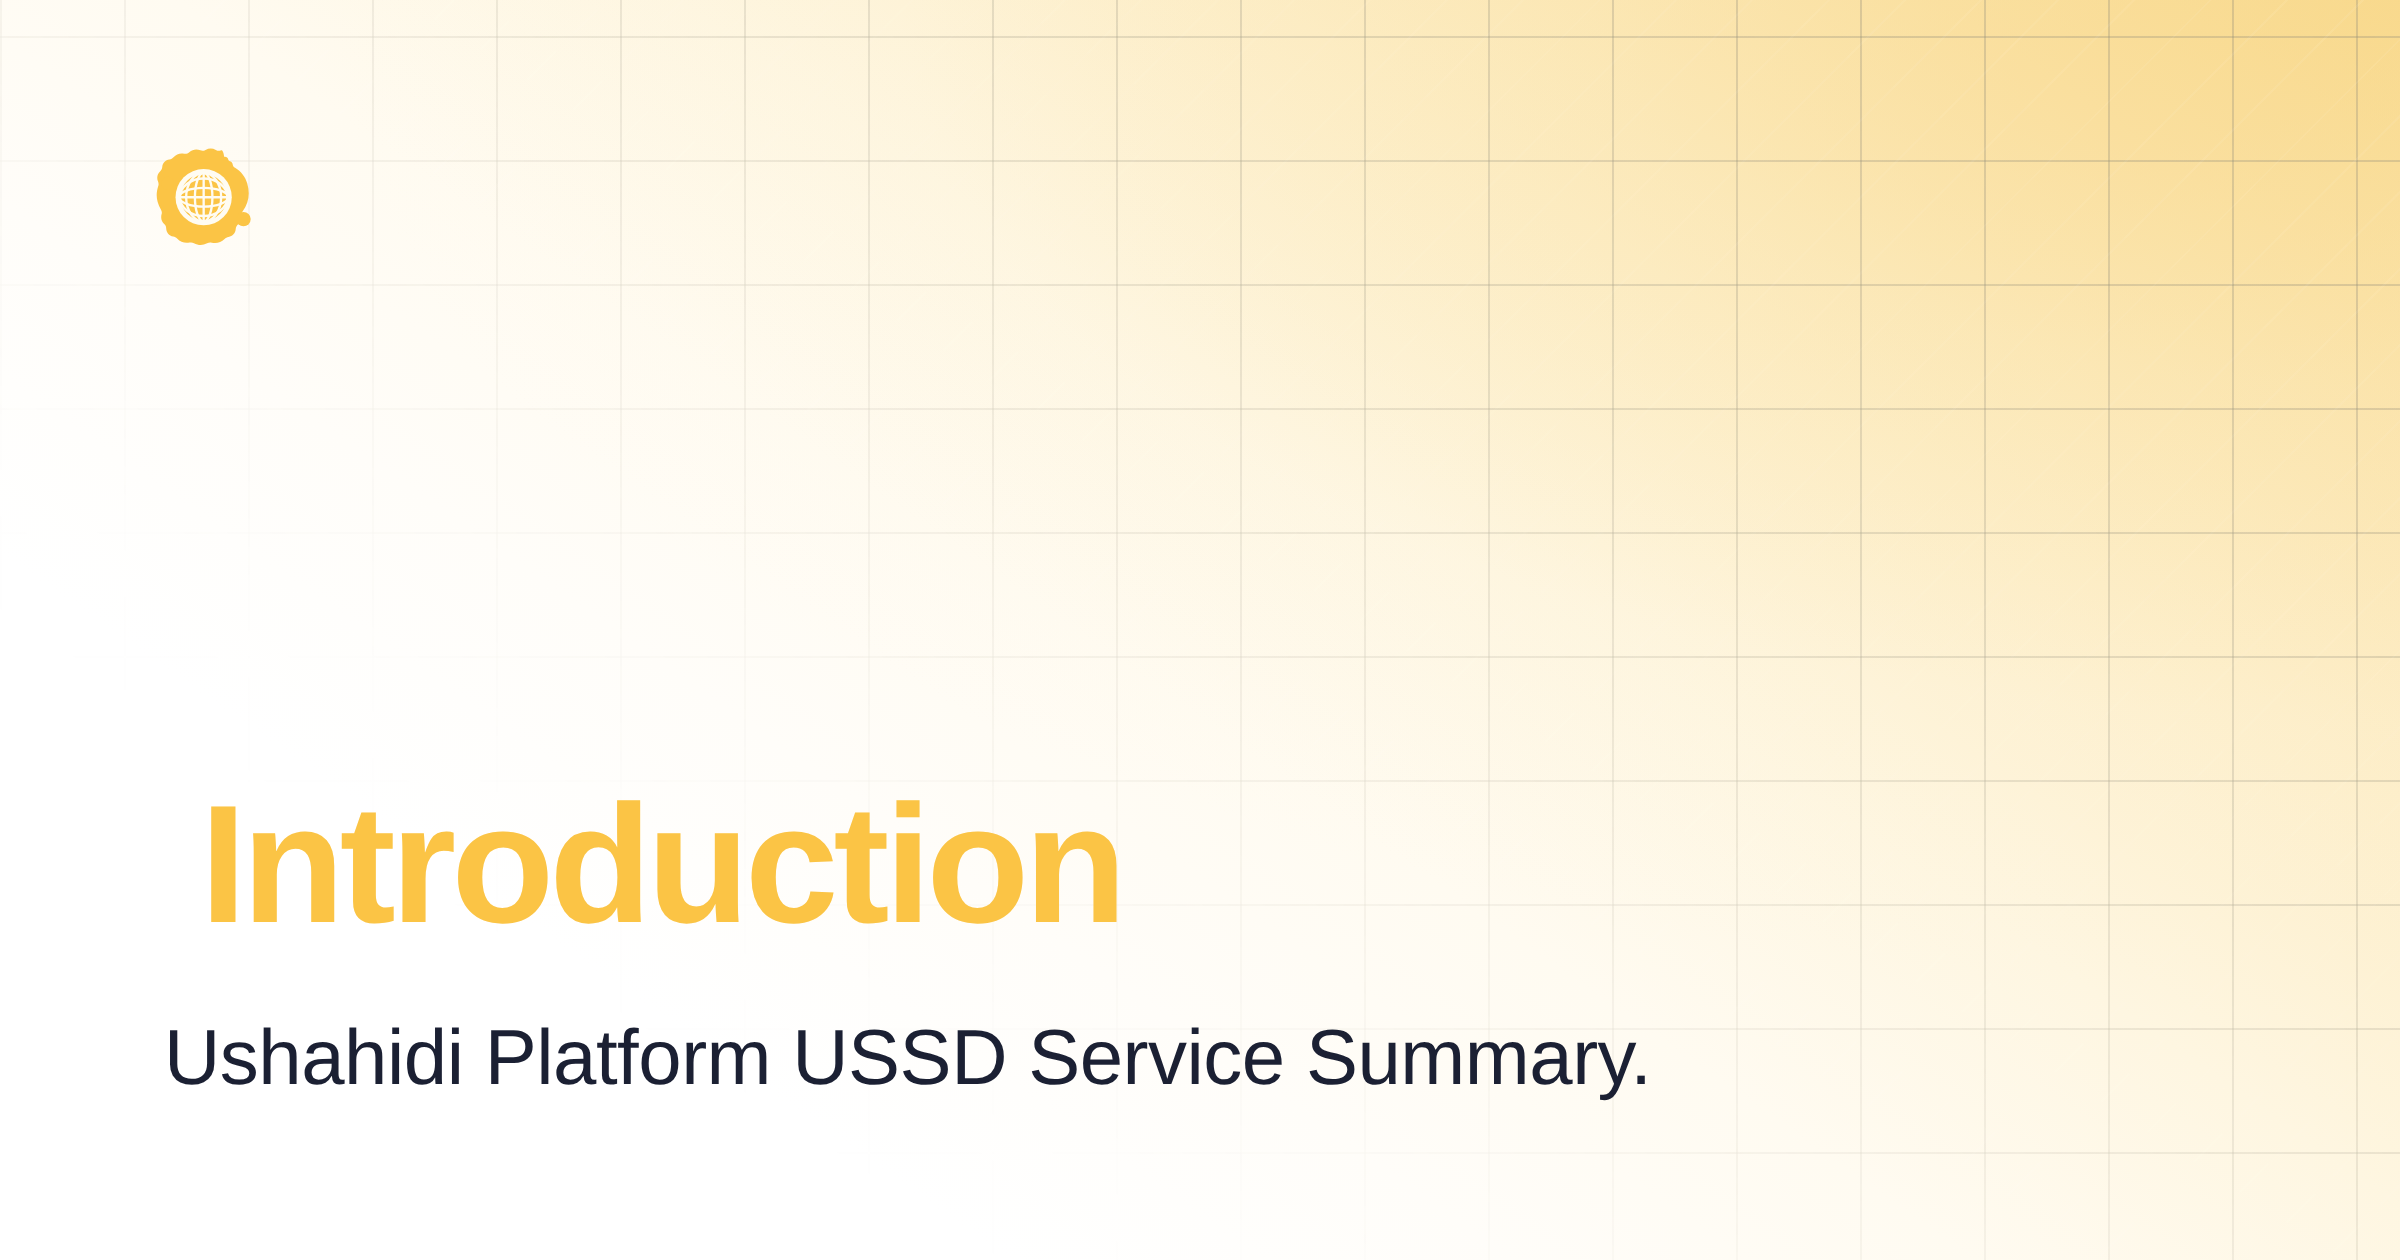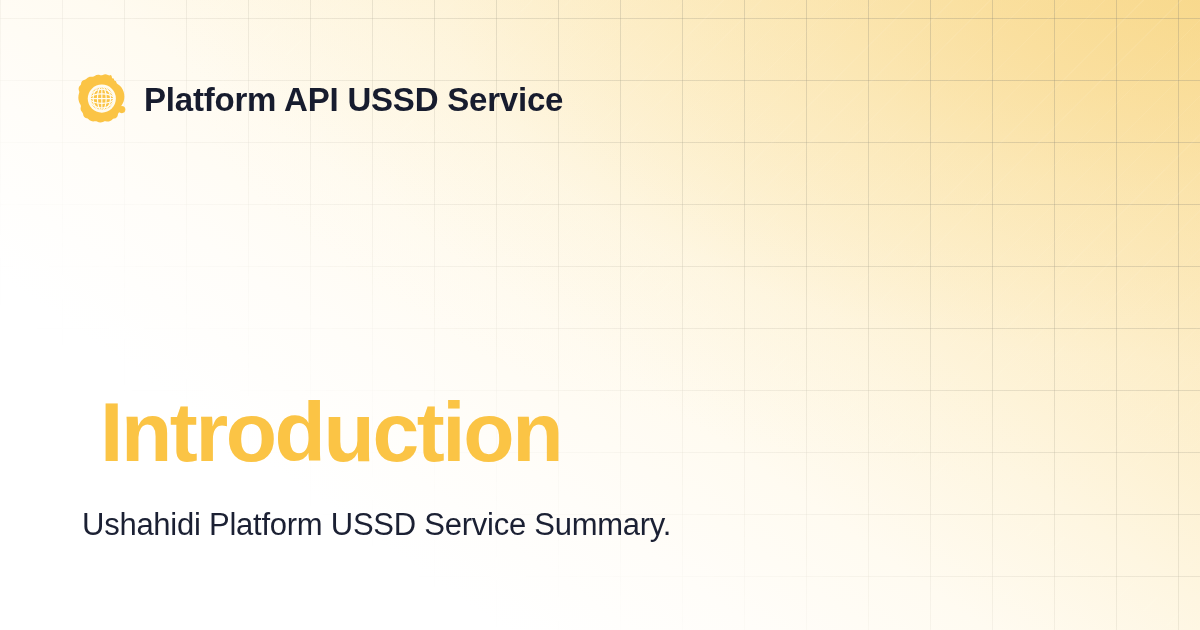--- a/index.html
+++ b/index.html
@@ -148,21 +148,21 @@
     font-size: 84px;
     font-weight: 700;
     line-height: 1.0;
     letter-spacing: -2.4px;
     color: #fbc445;
     margin: 18px;
     white-space: nowrap;
   }
   .hero-subtitle {
     margin: 32px 0 0 0;
-    font-size: 31px;
+    font-size: 39px;
     font-weight: 400;
     line-height: 1.25;
     letter-spacing: -0.25px;
     color: #1b2033;
     white-space: nowrap;
   }
 </style>
 </head>
 <body>
 
@@ -198,21 +198,20 @@
             <circle cx="30.5" cy="31.5" r="15.6"></circle>
             <ellipse cx="30.5" cy="31.5" rx="5.6" ry="15.6"></ellipse>
             <ellipse cx="30.5" cy="31.5" rx="11.2" ry="15.6"></ellipse>
             <line x1="30.5" y1="15.9" x2="30.5" y2="47.1"></line>
             <line x1="14.9" y1="31.5" x2="46.1" y2="31.5"></line>
             <ellipse cx="30.5" cy="31.5" rx="15.6" ry="6.0"></ellipse>
             <ellipse cx="30.5" cy="31.5" rx="15.2" ry="12.0"></ellipse>
           </g>
         </svg>
       </span>
-      <span class="brand-title">Platform API USSD Service</span>
     </div>
 
     <div class="hero">
       <h1 class="hero-title">Introduction</h1>
       <p class="hero-subtitle">Ushahidi Platform USSD Service Summary.</p>
     </div>
 
   </div>
 </div>
 

